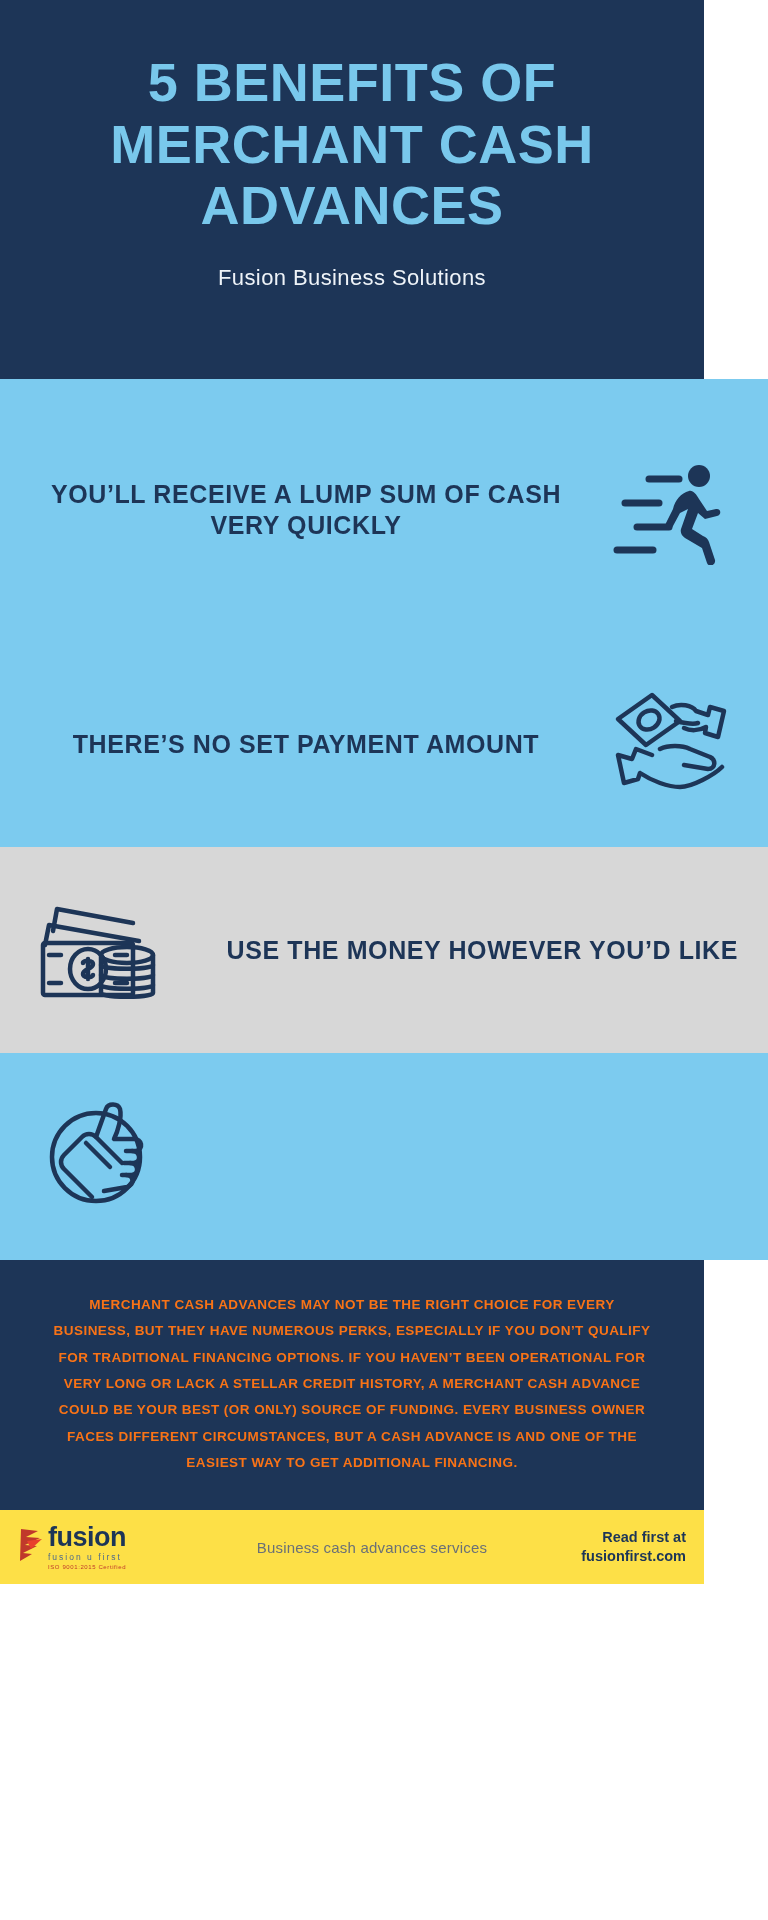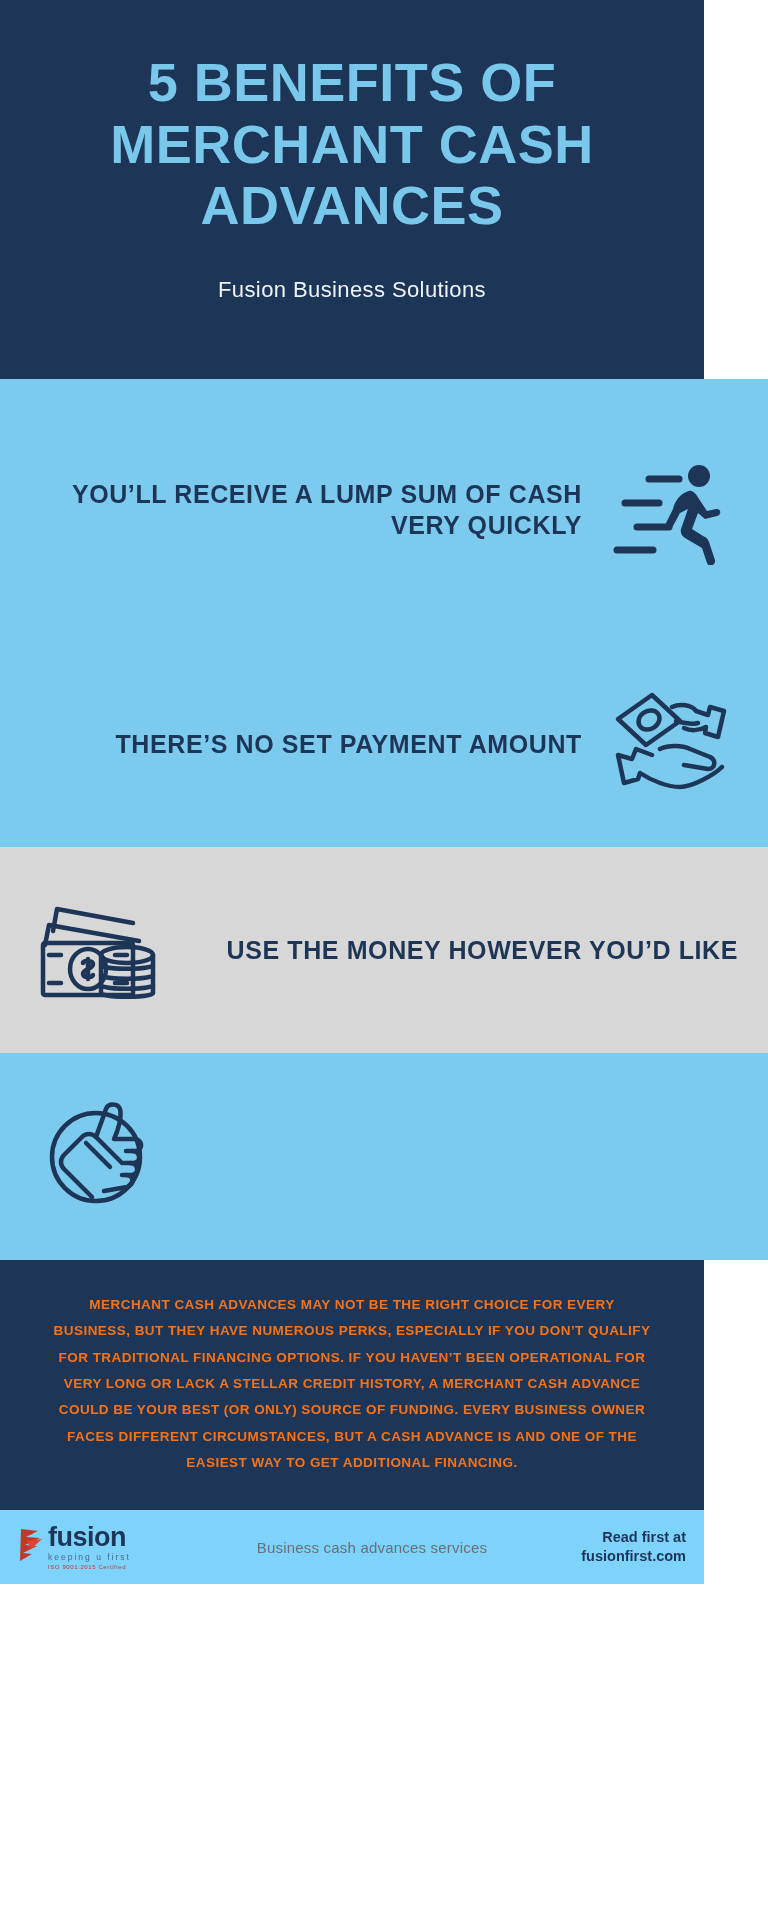--- a/index.html
+++ b/index.html
@@ -27,21 +27,21 @@
     letter-spacing:0.5px;
     text-align:center;
     text-transform:uppercase;
     width:660px;
   }
   .subtitle {
     color:#EEF3F8;
     font-size:22px;
     font-weight:400;
     letter-spacing:0.4px;
-    margin-top:40px;
+    margin-top:28px;
     text-align:center;
   }
 
   
   .row {
     display:flex;
     align-items:center;
     position:relative;
     width:768px;
   }
@@ -60,21 +60,21 @@
 
   .benefit-text {
     color:#1D3557;
     font-size:25px;
     font-weight:bold;
     line-height:1.24;
     letter-spacing:0.6px;
     text-transform:uppercase;
     flex:1 1 auto;
   }
-  .row.text-left  .benefit-text { text-align:right; }
+  .row.text-left  .benefit-text { text-align:center; }
   .row.text-right .benefit-text { text-align:right; }
 
   .benefit-icon {
     flex:0 0 auto;
     width:140px;
     height:120px;
     display:flex; align-items:center; justify-content:center;
   }
   .benefit-icon svg { display:block; }
 
@@ -89,21 +89,21 @@
     font-size:13.5px;
     font-weight:bold;
     line-height:1.95;
     letter-spacing:0.45px;
     text-align:center;
     text-transform:uppercase;
   }
 
   
   .bottombar {
-    background:#7dd3fc;
+    background:#fde047;
     height:74px;
     display:flex;
     align-items:center;
     padding:0 18px;
   }
   .logo { display:flex; align-items:center; gap:4px; flex:0 0 auto; width:200px; }
   .logo-mark { width:26px; height:40px; flex:0 0 auto; }
   .logo-words { display:flex; flex-direction:column; line-height:1; }
   .logo-name { color:#1D3557; font-size:27px; font-weight:bold; letter-spacing:-0.5px; }
   .logo-tag  { color:#4E6A8C; font-size:8.5px; letter-spacing:2px; margin-top:2px; }
@@ -223,21 +223,21 @@
       <div class="logo-mark">
         <svg width="26" height="40" viewBox="0 0 26 40">
           <g fill="#C0392B">
             <path d="M3 2 L20 4 L8 10 L22 11 L7 18 L19 19 L5 26 L14 27 L2 34 Z"></path>
             <path d="M9 14 L24 12 L13 22 Z" fill="#E8412C"></path>
           </g>
         </svg>
       </div>
       <div class="logo-words">
         <div class="logo-name">fusion</div>
-        <div class="logo-tag">keeping u first</div>
+        <div class="logo-tag">fusion u first</div>
         <div class="logo-sub">ISO 9001:2015 Certified</div>
       </div>
     </div>
     <div class="bottom-center">Business cash advances services</div>
     <div class="bottom-right">
       <div>Read first at</div>
       <div>fusionfirst.com</div>
     </div>
   </div>
 

